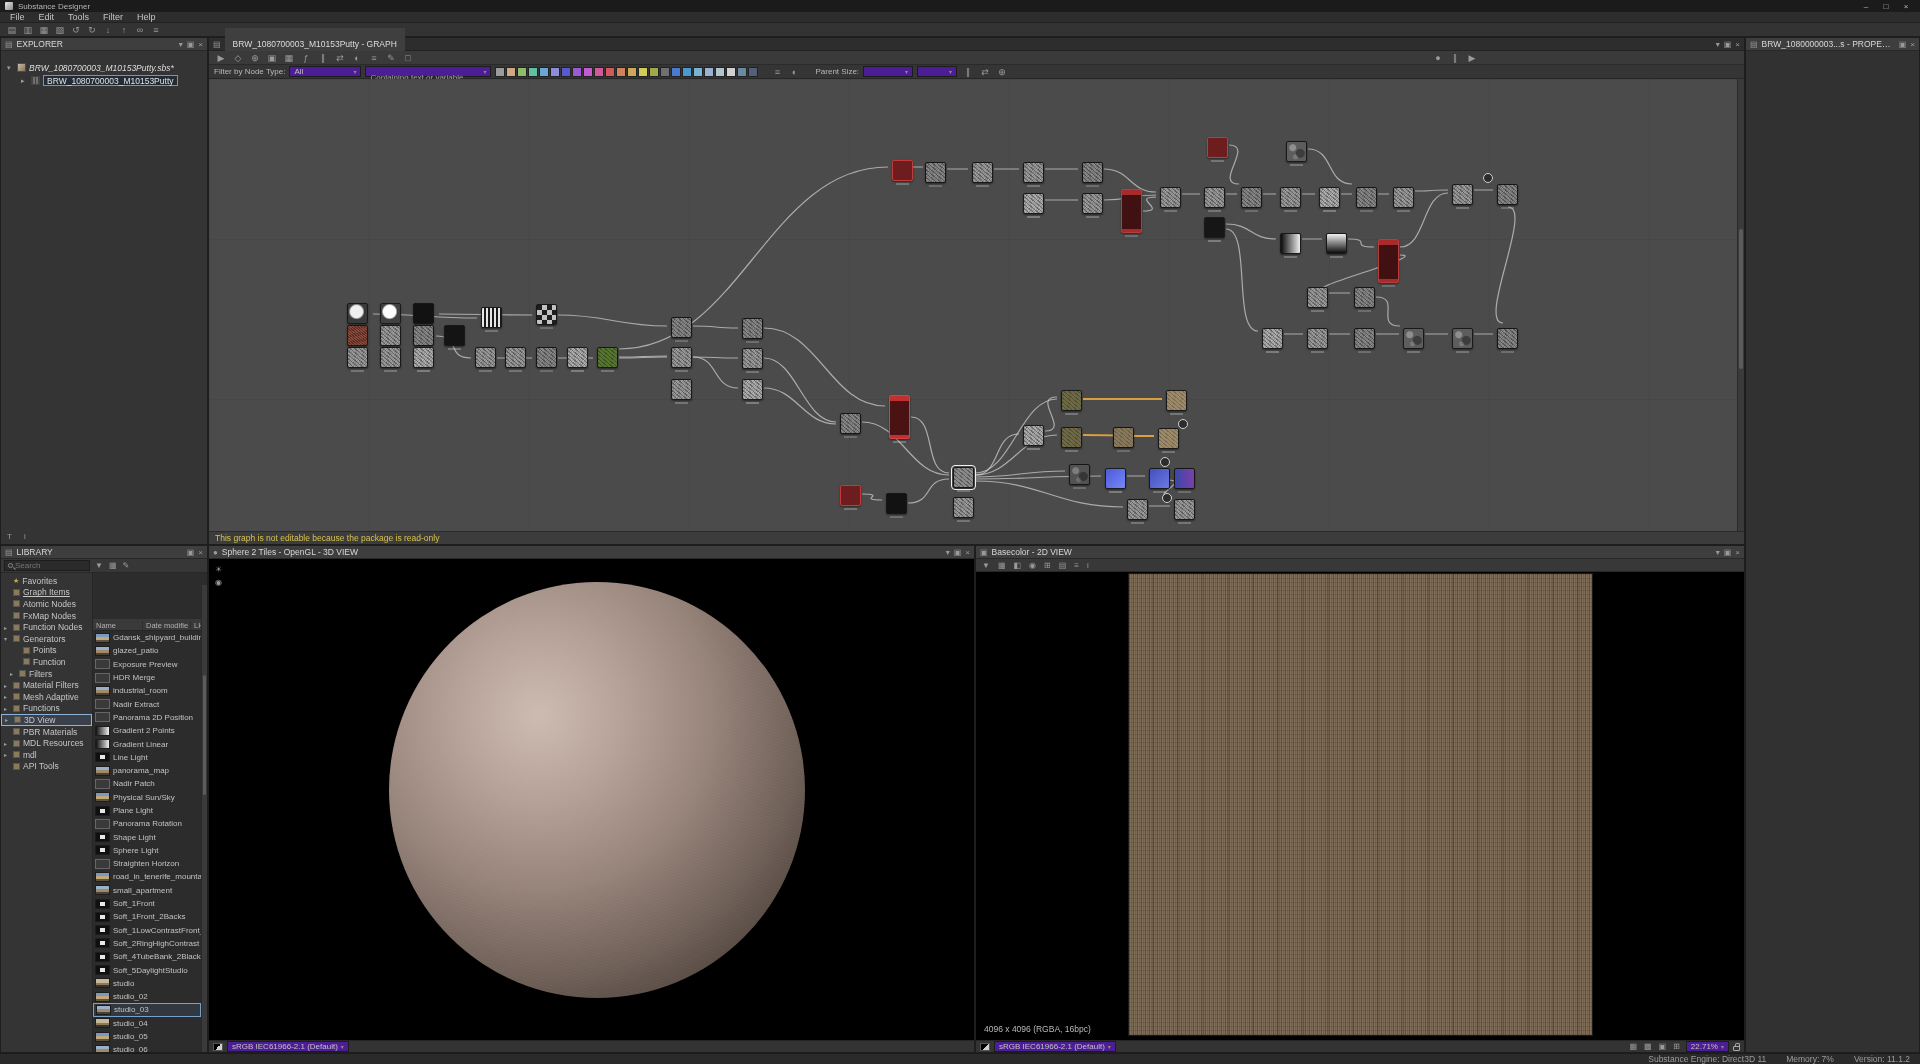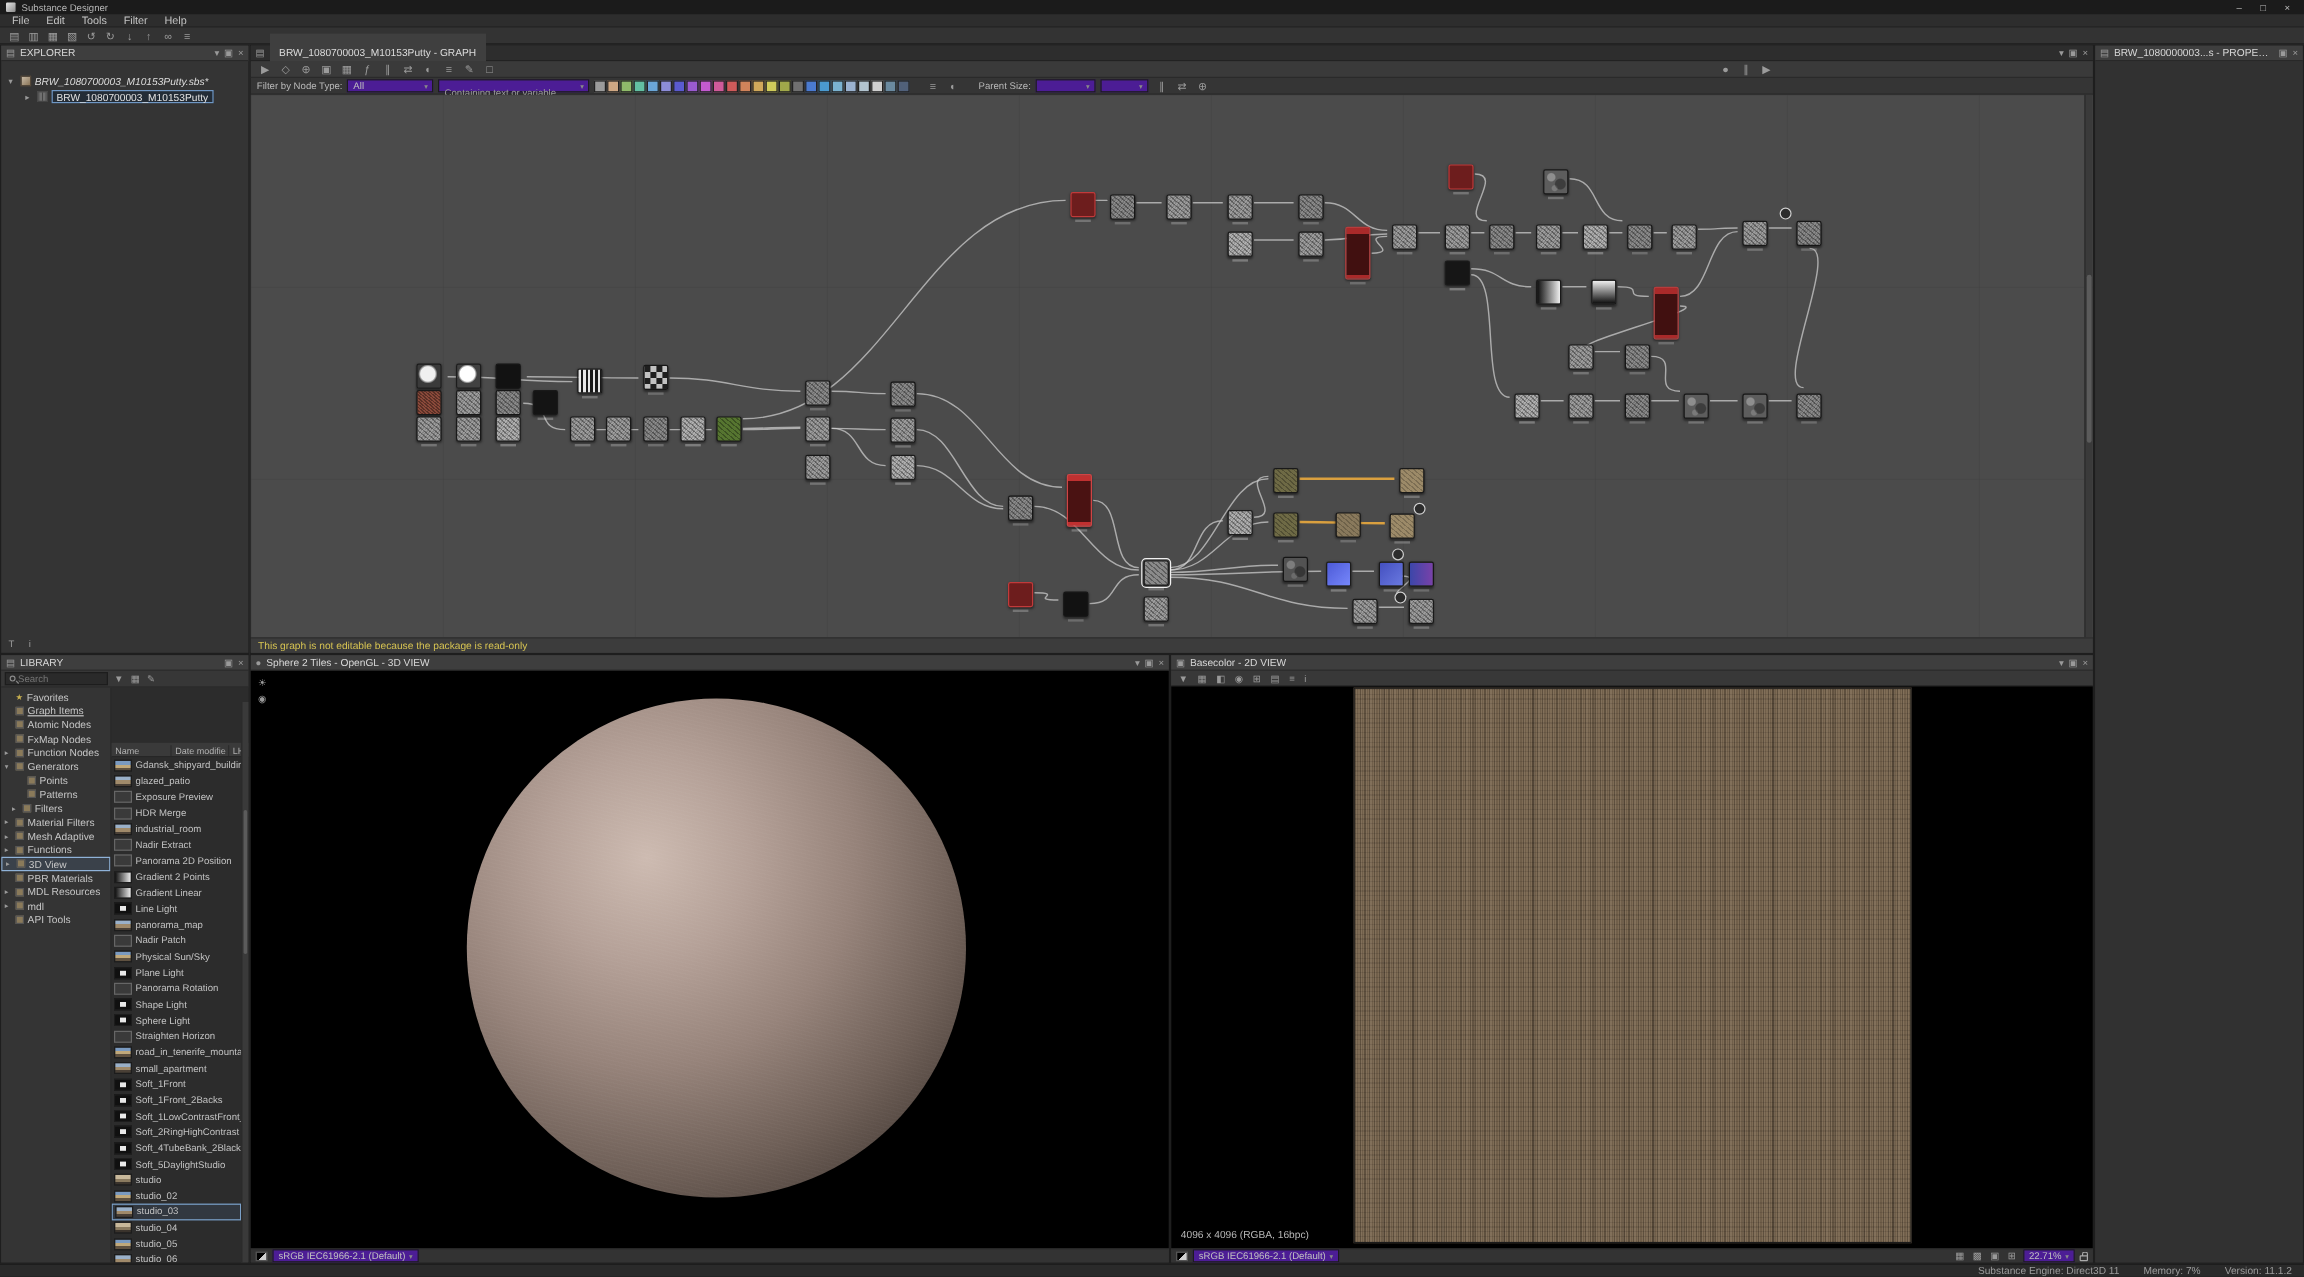--- a/index.html
+++ b/index.html
@@ -540,21 +540,21 @@
             <span class="cat-label">Generators</span>
           </div>
           <div class="cat-row" style="padding-left: 13px;">
             <span class="cat-arrow"></span>
             <span class="cat-icon"></span>
             <span class="cat-label">Points</span>
           </div>
           <div class="cat-row" style="padding-left: 13px;">
             <span class="cat-arrow"></span>
             <span class="cat-icon"></span>
-            <span class="cat-label">Patterns</span>
+            <span class="cat-label">Function</span>
           </div>
           <div class="cat-row" style="padding-left: 9px;">
             <span class="cat-arrow">▸</span>
             <span class="cat-icon"></span>
             <span class="cat-label">Filters</span>
           </div>
           <div class="cat-row" style="padding-left: 3px;">
             <span class="cat-arrow">▸</span>
             <span class="cat-icon"></span>
             <span class="cat-label">Material Filters</span>

